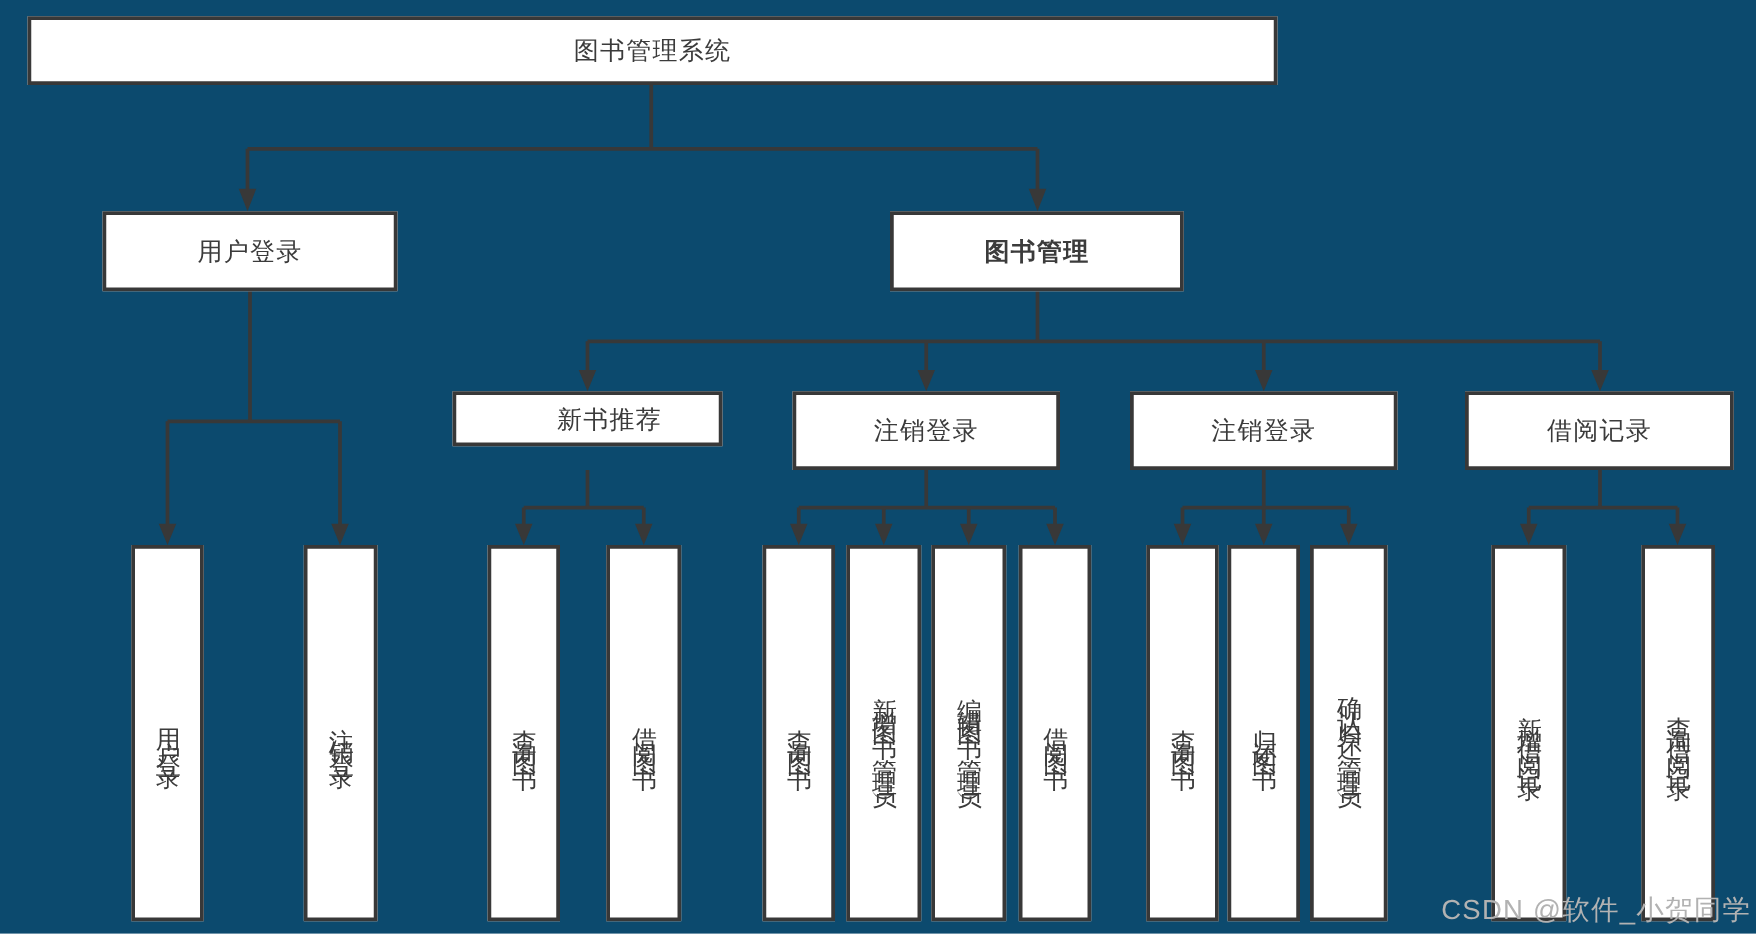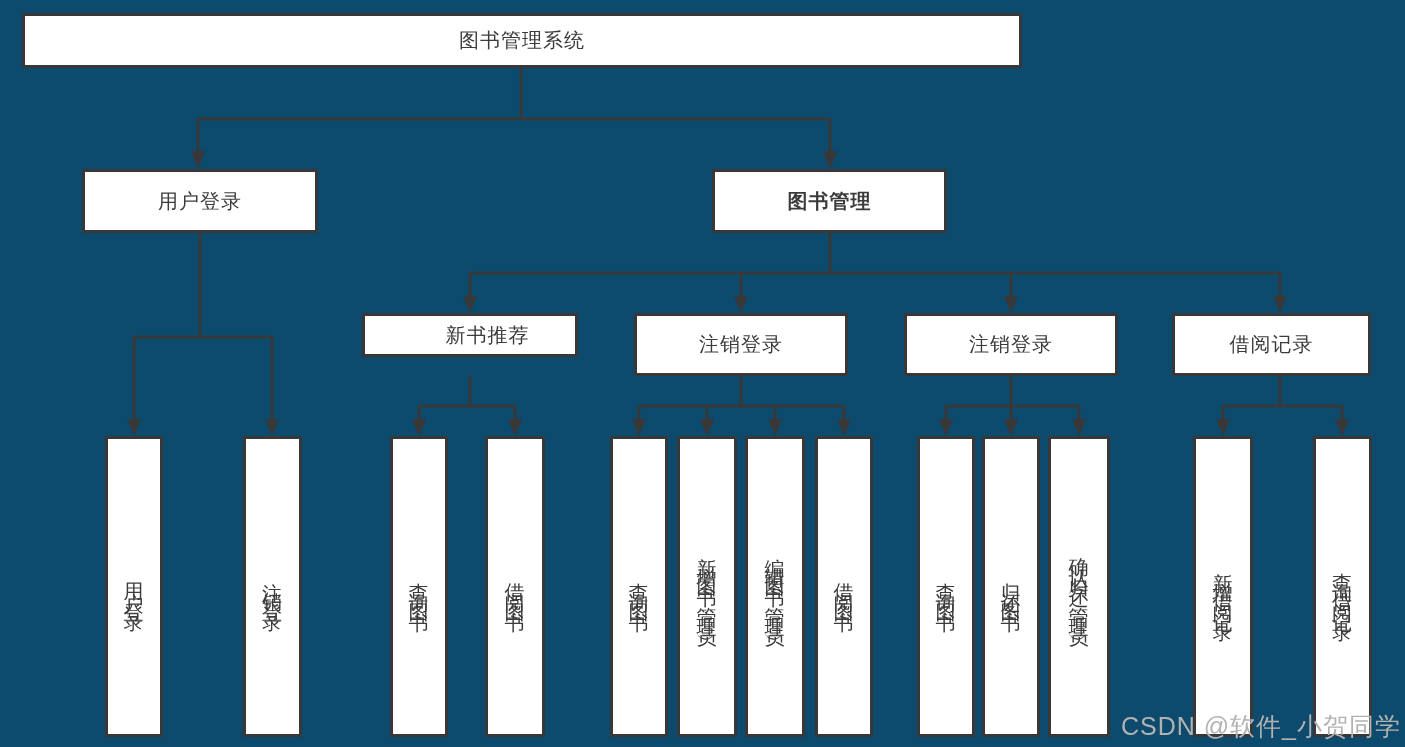--- a/index.html
+++ b/index.html
@@ -34,21 +34,21 @@
     text-orientation:mixed;
     letter-spacing:10px;
     font-size:20px;
     line-height:1;
   }
   .watermark{
     position:absolute;
     right:4px;
     bottom:4px;
     color:#b2b2b2;
-    font-size:25px;
+    font-size:22px;
     letter-spacing:1px;
     white-space:nowrap;
     z-index:5;
     margin-left:44px;
   }
 </style>
 </head>
 <body>
 
 <div class="canvas">
@@ -106,21 +106,21 @@
 
   <div class="node" style="left:362px;top:313px;width:216px;height:44px;padding-left:35px;">
     <span class="lbl">新书推荐</span>
   </div>
   <div class="node" style="left:634px;top:313px;width:214px;height:63px;">
     <span class="lbl">注销登录</span>
   </div>
   <div class="node" style="left:904px;top:313px;width:214px;height:63px;">
     <span class="lbl">注销登录</span>
   </div>
-  <div class="node" style="left:1172px;top:313px;width:199px;height:63px;">
+  <div class="node" style="left:1172px;top:313px;width:215px;height:63px;">
     <span class="lbl">借阅记录</span>
   </div>
 
   <div class="node leaf" style="left:105px;top:436px;width:58px;height:301px;">
     <span class="lbl">用户登录</span>
   </div>
   <div class="node leaf" style="left:243px;top:436px;width:59px;height:301px;">
     <span class="lbl">注销登录</span>
   </div>
 

